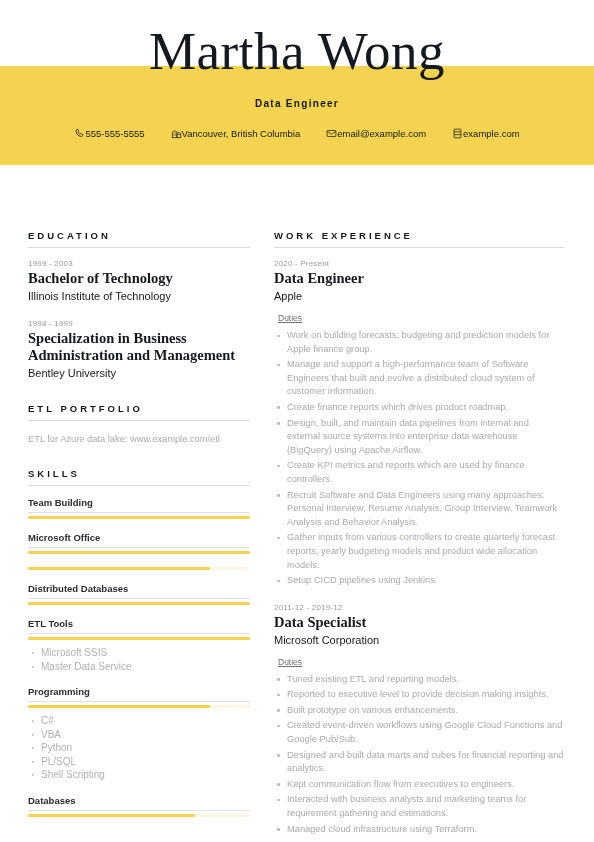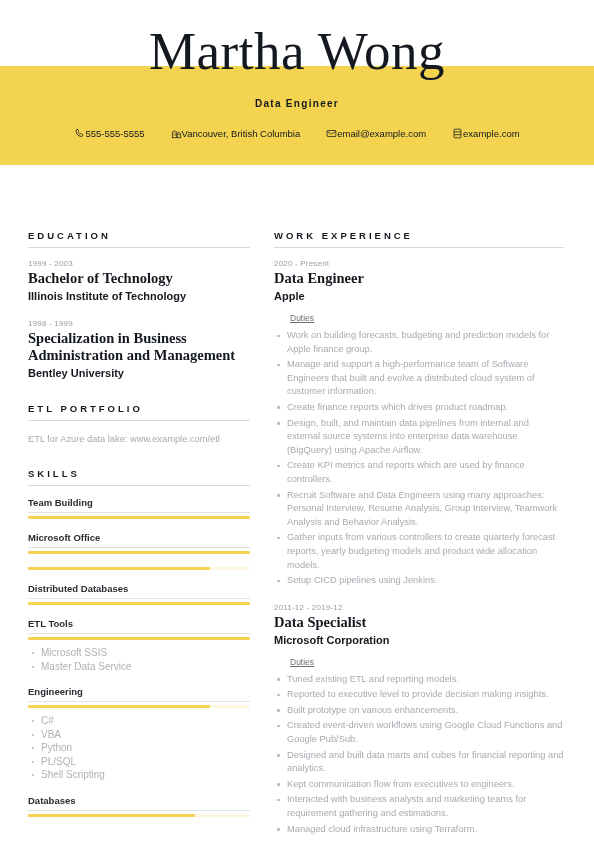--- a/index.html
+++ b/index.html
@@ -104,27 +104,26 @@
     font-size: 14.5px;
     font-weight: bold;
     color: #14181f;
     line-height: 17px;
     margin-bottom: 2px;
   }
   .entry-org {
     font-size: 11px;
     color: #14181f;
     line-height: 15px;
-    font-weight: bold;
   }
   .duties-label {
     font-size: 8.5px;
     color: #6f6f78;
     text-decoration: underline;
-    margin: 9px 0 6px 16px;
+    margin: 9px 0 6px 4px;
   }
   .duty-list { list-style: none; }
   .duty-list li {
     position: relative;
     padding-left: 13px;
     font-size: 9.3px;
     line-height: 13.6px;
     color: #a9a9b2;
     margin-bottom: 2px;
   }
@@ -299,21 +298,21 @@
             <div class="skill-name">ETL Tools</div>
             <div class="skill-bar">
               <div class="skill-bar-fill" style="width:100%"></div>
             </div>
             <ul class="skill-sub">
               <li>Microsoft SSIS</li>
               <li>Master Data Service</li>
             </ul>
           </div>
           <div class="skill">
-            <div class="skill-name">Engineering</div>
+            <div class="skill-name">Programming</div>
             <div class="skill-bar">
               <div class="skill-bar-fill" style="width:82%"></div>
             </div>
             <ul class="skill-sub">
               <li>C#</li>
               <li>VBA</li>
               <li>Python</li>
               <li>PL/SQL</li>
               <li>Shell Scripting</li>
             </ul>

